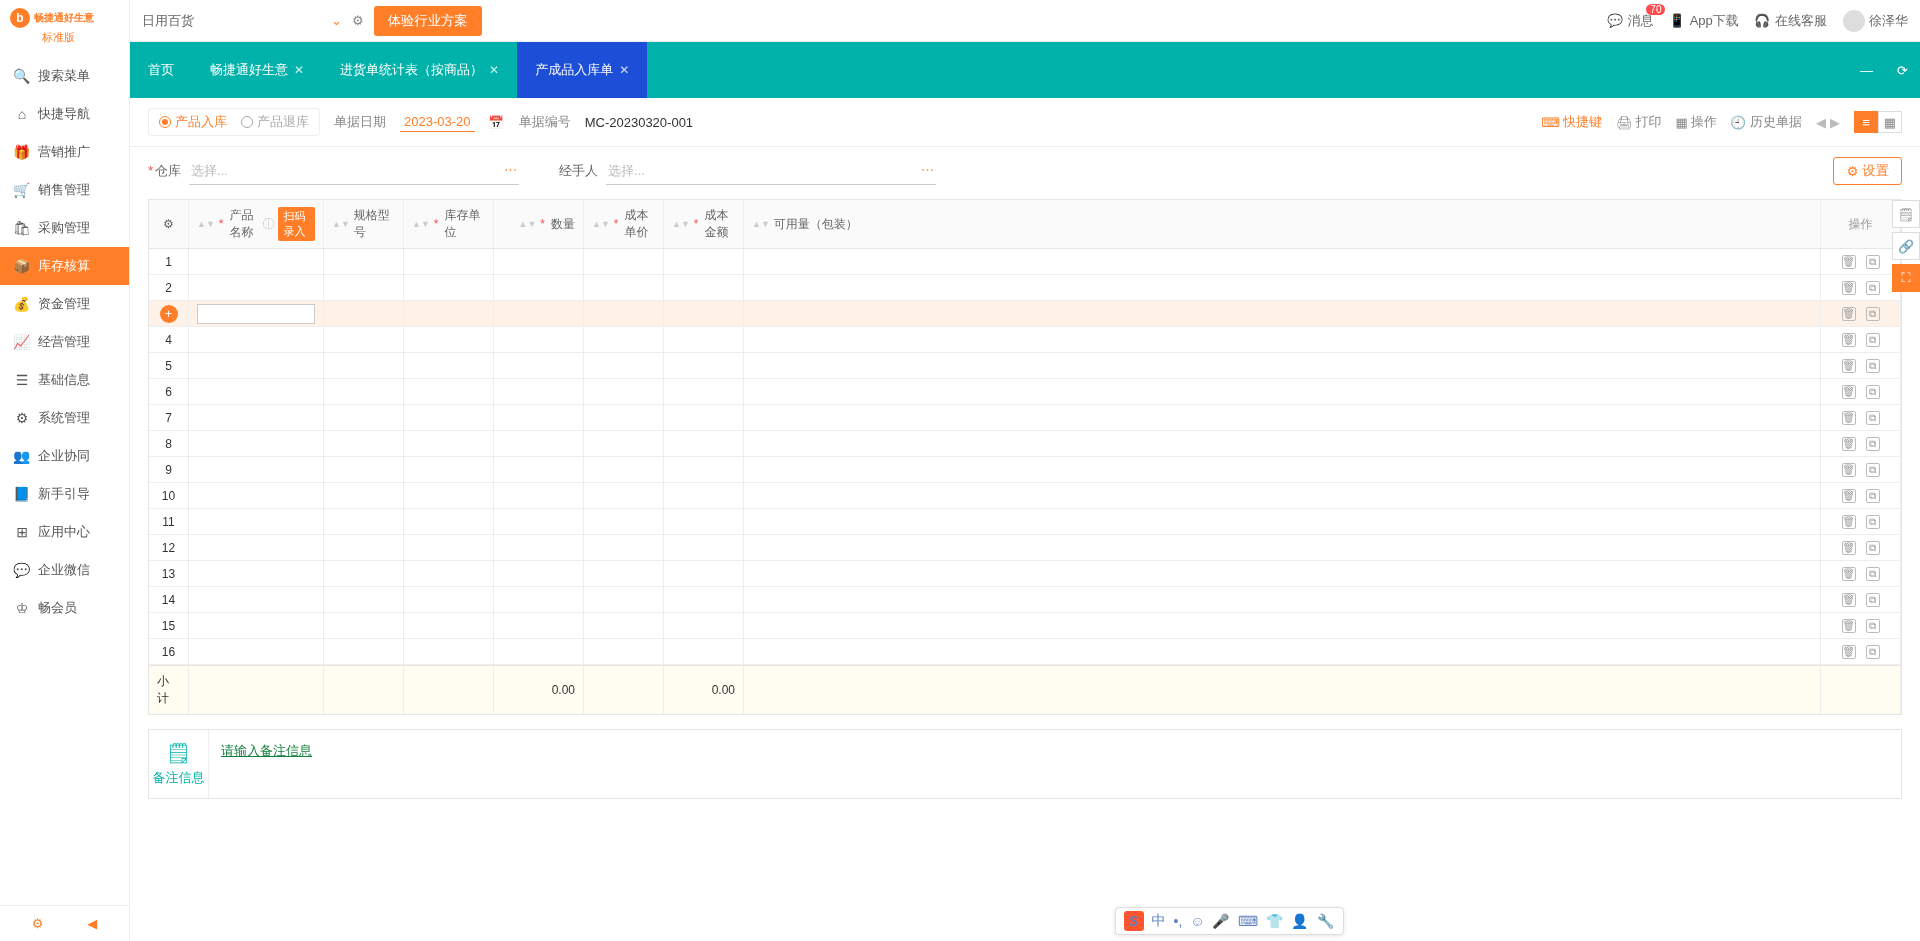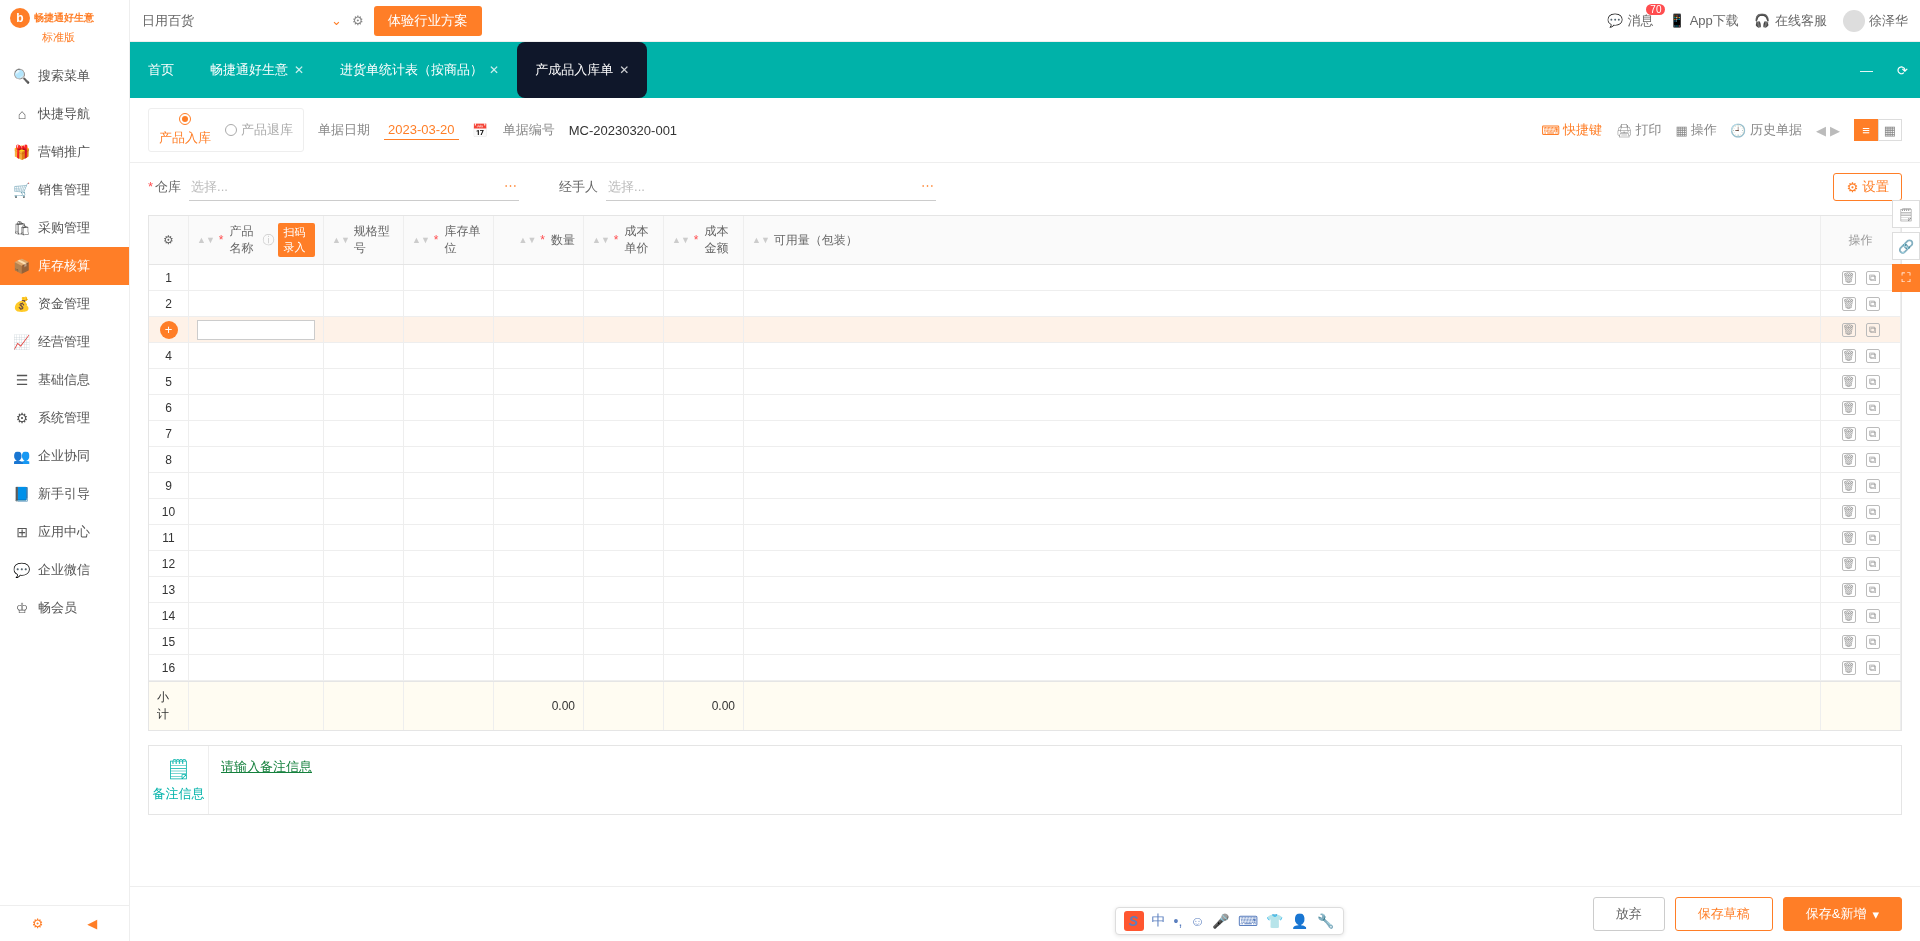--- a/index.html
+++ b/index.html
@@ -29,30 +29,30 @@
 .gear-top { color: #888; cursor: pointer; }
 .trial-btn { background: #ff7e27; color: #fff; padding: 6px 14px; border-radius: 3px; border: none; cursor: pointer; }
 .top-right { margin-left: auto; display: flex; align-items: center; gap: 16px; color: #666; }
 .top-icon-btn { display: flex; align-items: center; gap: 4px; cursor: pointer; position: relative; }
 .badge { position: absolute; top: -8px; right: -12px; background: #ff4d4f; color: #fff; border-radius: 8px; font-size: 10px; padding: 0 4px; }
 .avatar { width: 22px; height: 22px; background: #ddd; border-radius: 50%; display: inline-block; }
 
 
 .tabstrip { height: 56px; background: #00b2a9; display: flex; align-items: stretch; color: #fff; }
 .tab { display: flex; align-items: center; padding: 0 18px; cursor: pointer; font-size: 13px; gap: 6px; }
-.tab.active { background: #0f172a; border-radius: 8px; }
+.tab.active { background: #1d4ed8; }
 .tab .close { font-size: 12px; opacity: .8; }
 .tabstrip-right { margin-left: auto; display: flex; }
 .tabstrip-right .tab { padding: 0 12px; }
 
 
 .toolbar { display: flex; align-items: center; padding: 10px 18px; gap: 14px; border-bottom: 1px solid #eee; flex-wrap: wrap; }
 .radio-group { display: flex; align-items: center; gap: 14px; border: 1px solid #eee; padding: 4px 10px; border-radius: 3px; }
 .radio { display: flex; align-items: center; gap: 4px; cursor: pointer; color: #aaa; }
-.radio.checked { color: #ff7e27; flex-direction: column; }
+.radio.checked { color: #ff7e27; }
 .radio .dot { width: 12px; height: 12px; border: 1px solid currentColor; border-radius: 50%; display: inline-flex; align-items: center; justify-content: center; }
 .radio.checked .dot::after { content: ""; width: 6px; height: 6px; background: #ff7e27; border-radius: 50%; }
 .meta-label { color: #888; }
 .meta-val { color: #333; }
 .date-val { color: #ff7e27; border-bottom: 1px solid #ff7e27; padding: 2px 4px; }
 .cal-icon { color: #ff7e27; }
 .toolbar-right { margin-left: auto; display: flex; align-items: center; gap: 14px; color: #888; }
 .toolbar-right .link { color: #ff7e27; cursor: pointer; display: flex; align-items: center; gap: 3px; }
 .toolbar-right .link.gray { color: #888; }
 .pager-btns { display: flex; gap: 4px; color: #bbb; }
@@ -589,28 +589,20 @@
     <div class="remark-box">
       <div class="remark-tab">
         <span class="icon">🗒</span>
         <span>备注信息</span>
       </div>
       <div class="remark-input">
         <span>请输入备注信息</span>
       </div>
     </div>
 
-    <div class="footer">
-      <button class="btn btn-default">放弃</button>
-      <button class="btn btn-outline">保存草稿</button>
-      <button class="btn btn-primary">
-        <span>保存&amp;新增</span>
-        <span>▾</span>
-      </button>
-    </div>
 
     <div class="right-dock">
       <div class="dock-item">🗒</div>
       <div class="dock-item">🔗</div>
       <div class="dock-item active">⛶</div>
     </div>
 
     <div class="ime-bar">
       <span class="ime-s">S</span>
       <span>中</span>

